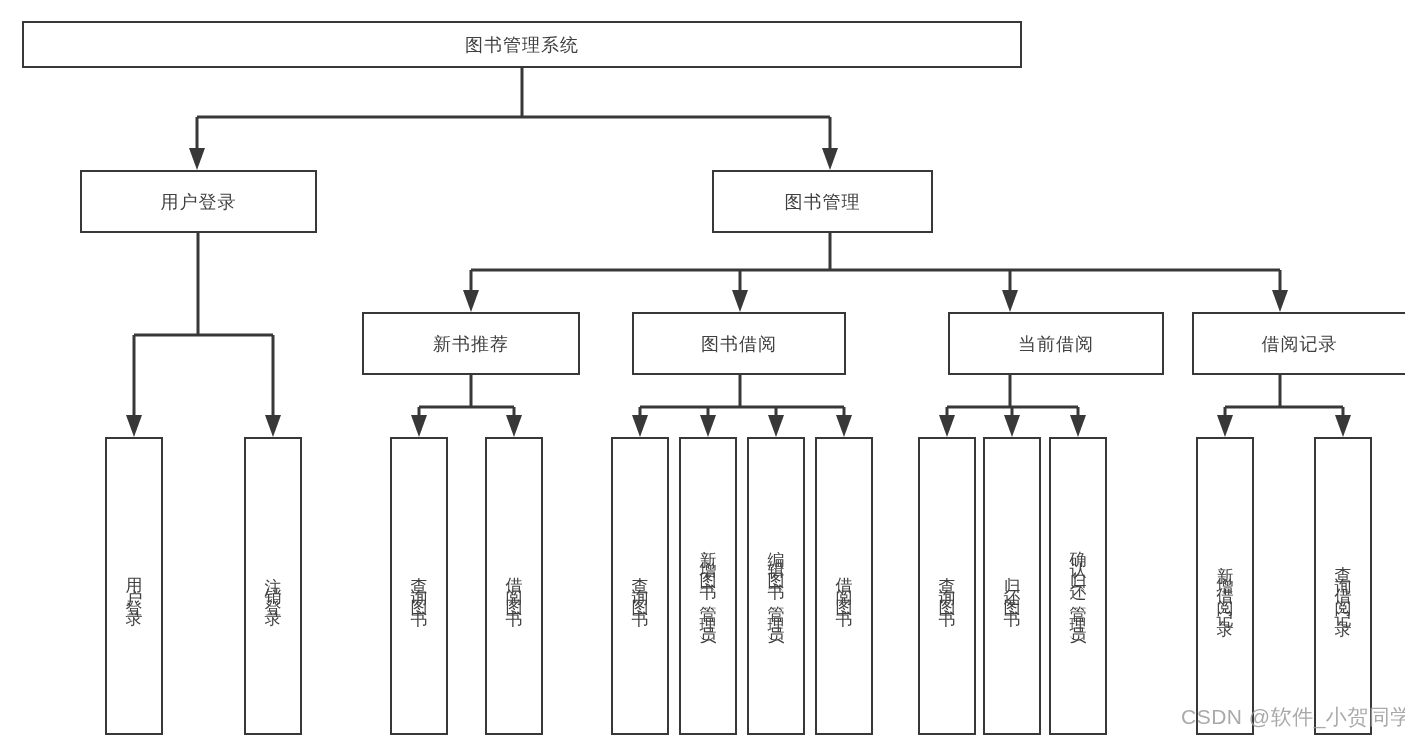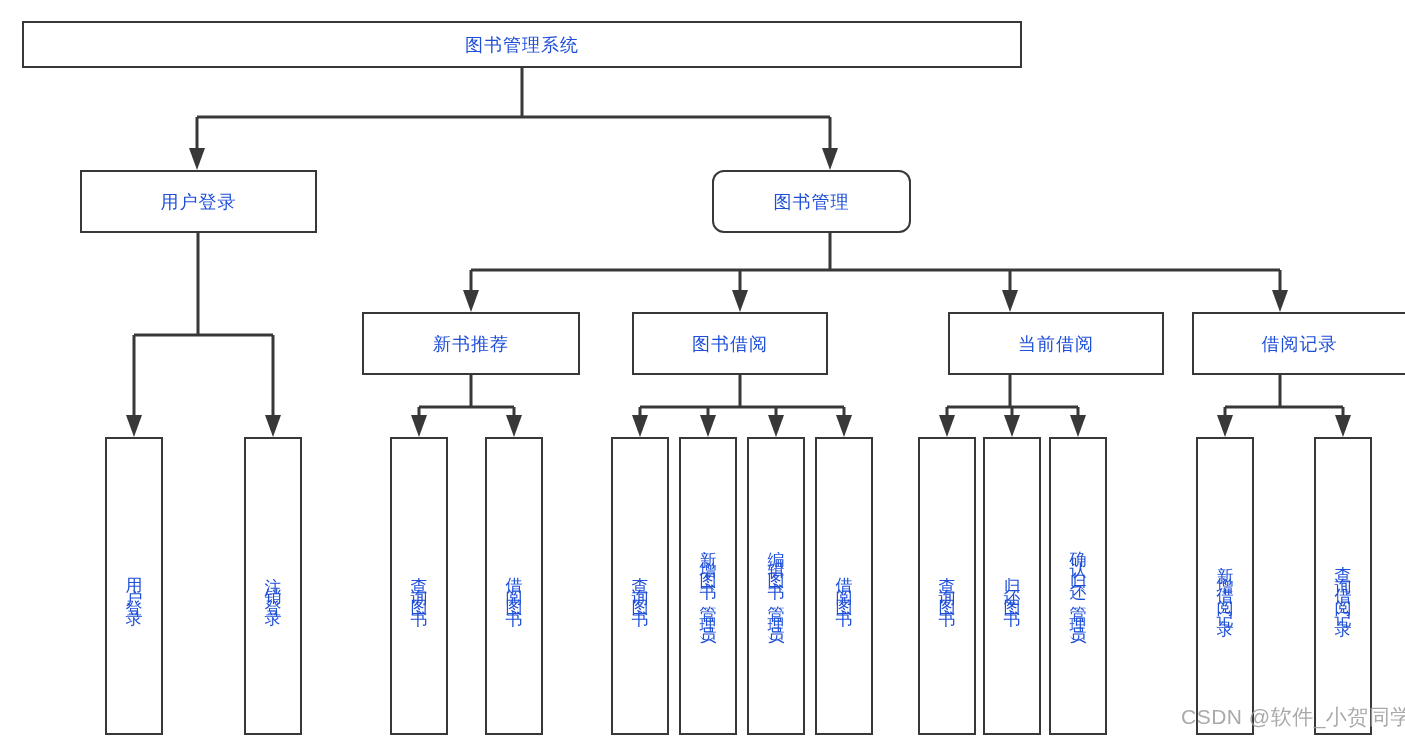--- a/index.html
+++ b/index.html
@@ -4,21 +4,21 @@
 <style>
   html,body{margin:0;padding:0;background:#ffffff;}
   .stage{
     position:relative;width:1405px;height:747px;background:#ffffff;
     overflow:hidden;font-family:"Liberation Sans",sans-serif;
   }
   svg.wires{position:absolute;left:0;top:0;z-index:0;}
   .node{
     position:absolute;background:#ffffff;border:2.5px solid #383838;
     box-sizing:border-box;display:flex;align-items:center;justify-content:center;
-    z-index:1;color:#1d4ed8;
+    z-index:1;color:#404040;
   }
   .node.h span{
     font-size:18px;letter-spacing:1px;white-space:nowrap;
     font-family:"Liberation Sans",sans-serif;
   }
   .node.v span{
     writing-mode:vertical-rl;text-orientation:mixed;
     font-size:17px;letter-spacing:11px;line-height:1;
     font-family:"Liberation Sans",sans-serif;
   }
@@ -67,28 +67,28 @@
     </g>
   </svg>
 
   <div class="node h" style="left:22px;top:21px;width:1000px;height:47px;">
     <span>图书管理系统</span>
   </div>
 
   <div class="node h" style="left:80px;top:170px;width:237px;height:63px;">
     <span>用户登录</span>
   </div>
-  <div class="node h" style="left:712px;top:170px;width:199px;height:63px;border-radius:12px;">
+  <div class="node h" style="left:712px;top:170px;width:221px;height:63px;">
     <span>图书管理</span>
   </div>
 
   <div class="node h" style="left:362px;top:312px;width:218px;height:63px;text-align:center;">
     <span>新书推荐</span>
   </div>
-  <div class="node h" style="left:632px;top:312px;width:196px;height:63px;">
+  <div class="node h" style="left:632px;top:312px;width:214px;height:63px;">
     <span>图书借阅</span>
   </div>
   <div class="node h" style="left:902px;top:312px;width:216px;height:63px;margin-left:46px;">
     <span>当前借阅</span>
   </div>
   <div class="node h" style="left:1172px;top:312px;width:215px;height:63px;margin-left:20px;">
     <span>借阅记录</span>
   </div>
 
   <div class="node v" style="left:105px;top:437px;width:58px;height:298px;">

